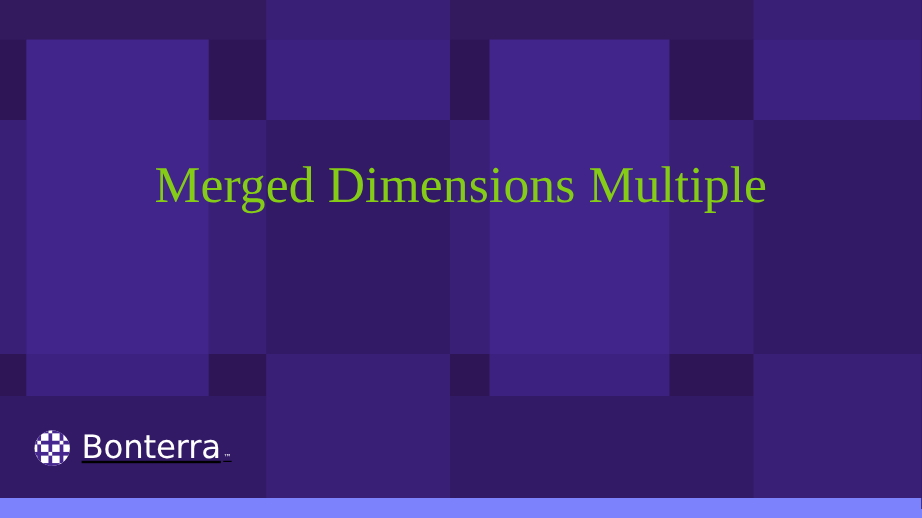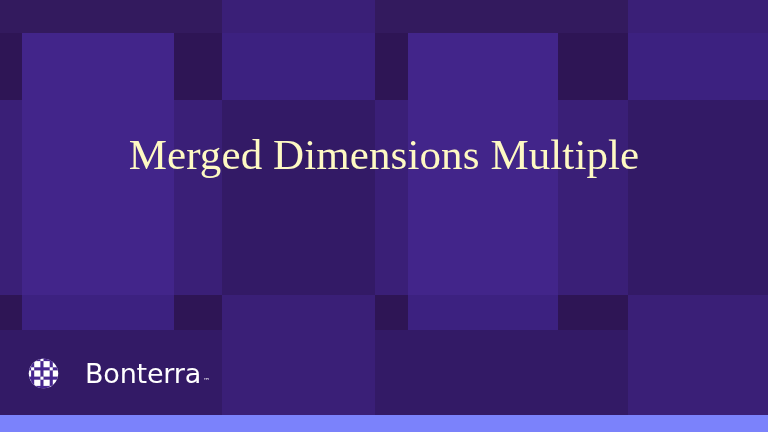--- a/index.html
+++ b/index.html
@@ -60,21 +60,22 @@
   }
 
   
   .logo-lockup {
     position: absolute;
     left: 28px;
     bottom: 43px;
     z-index: 4;
     display: flex;
     align-items: center;
-    gap: 26px;
+    gap: 9px;
+    text-decoration: underline;
   }
   .logo-mark {
     width: 31px;
     height: 31px;
     display: block;
     flex: 0 0 auto;
   }
   .logo-word {
     display: flex;
     align-items: flex-end;
@@ -132,21 +133,21 @@
       <div class="tile" style="left: 408px; top: 295px; width: 150px; height: 35px; background: rgb(60, 33, 128);"></div>
       <div class="tile" style="left: 558px; top: 295px; width: 70px; height: 35px; background: rgb(46, 21, 85);"></div>
       <div class="tile" style="left: 628px; top: 295px; width: 140px; height: 35px; background: rgb(58, 31, 119);"></div>
       <div class="tile" style="left: 0px; top: 330px; width: 222px; height: 85px; background: rgb(51, 26, 102);"></div>
       <div class="tile" style="left: 222px; top: 330px; width: 153px; height: 85px; background: rgb(58, 31, 119);"></div>
       <div class="tile" style="left: 375px; top: 330px; width: 253px; height: 85px; background: rgb(51, 26, 102);"></div>
       <div class="tile" style="left: 628px; top: 330px; width: 140px; height: 85px; background: rgb(58, 31, 119);"></div>
     </div>
 
   <div class="title-wrap">
-    <h1 class="title" style="color: #fef9c3;">
+    <h1 class="title" style="color: #84cc16;">
       <span>Merged Dimensions Multiple</span><br>
     </h1>
   </div>
 
   <div class="logo-lockup">
     <svg class="logo-mark" viewBox="0 0 32 32" aria-hidden="true">
       <defs>
         <clipPath id="circclip">
             <circle cx="16" cy="16" r="15.2"></circle>
           </clipPath>

